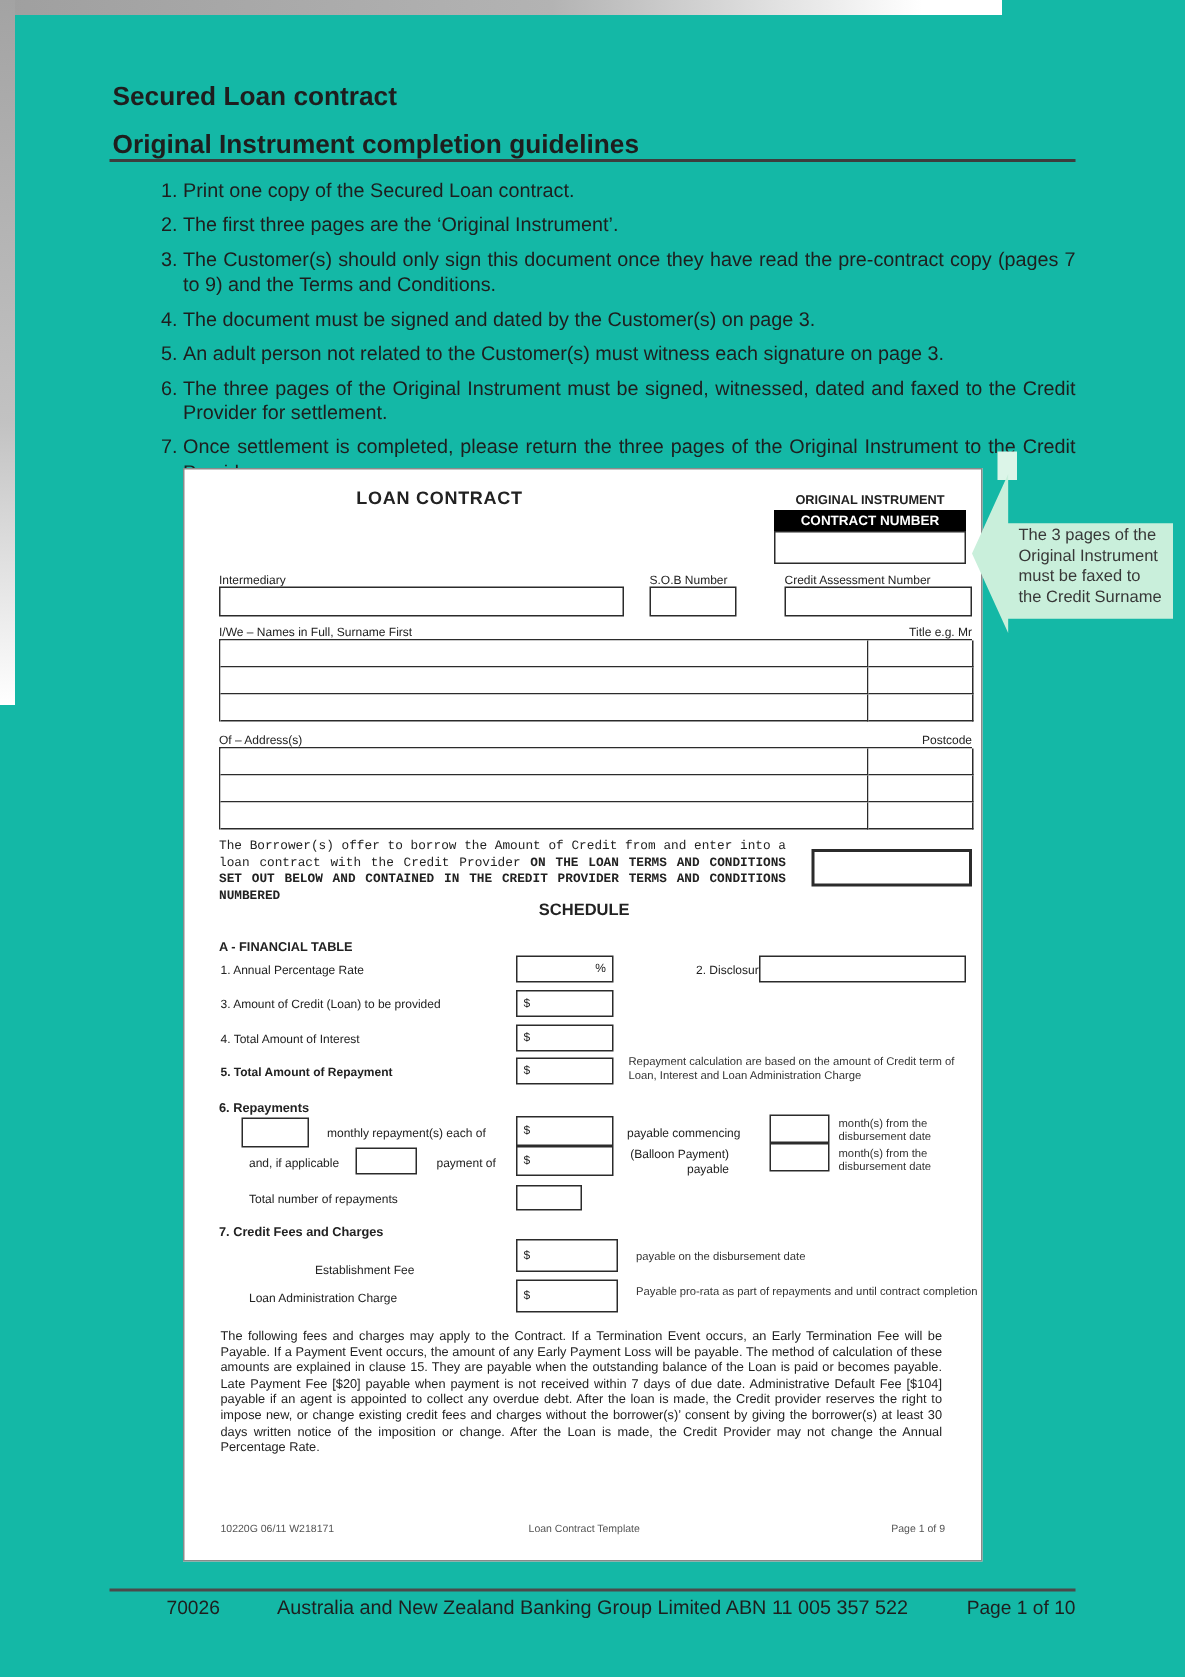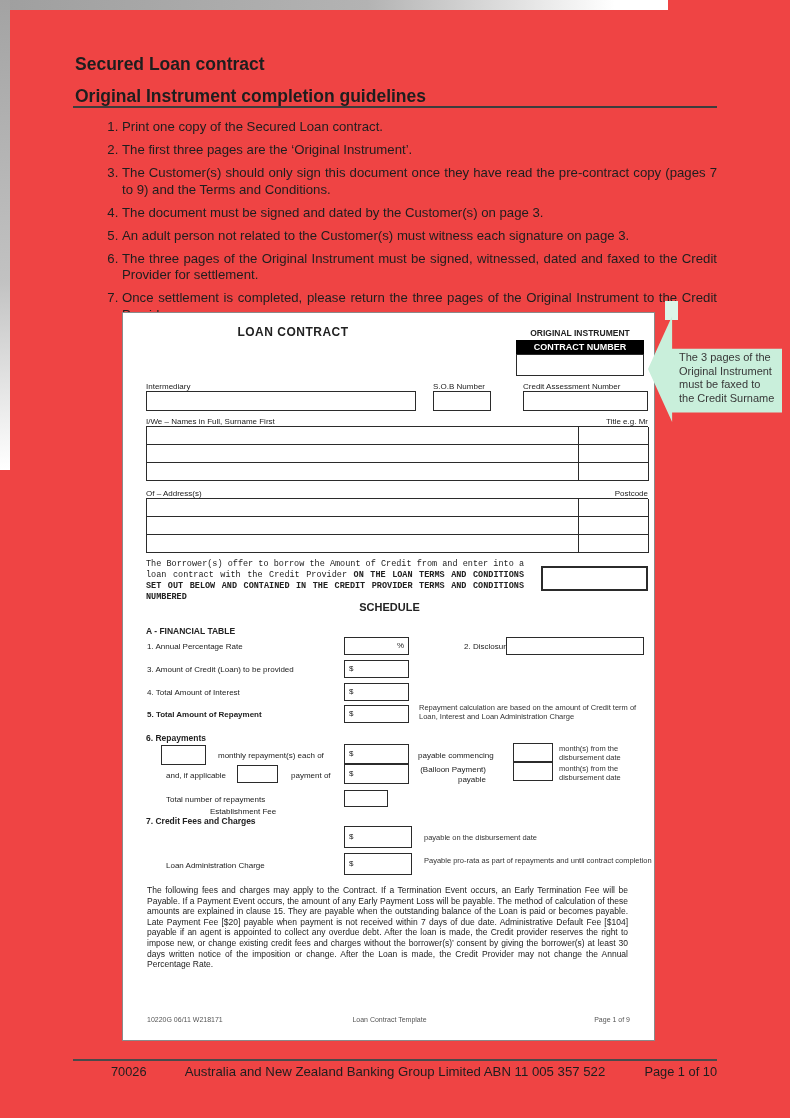--- a/index.html
+++ b/index.html
@@ -1,18 +1,18 @@
 <!DOCTYPE html>
 <html><head>
 <meta charset="utf-8">
 <style>
   * { margin:0; padding:0; box-sizing:border-box; }
   html,body { background:#fff; }
   body { font-family:"Liberation Sans", sans-serif; color:#1e1e1e; }
-  .page { position:relative; width:790px; height:1118px; background:#ef4444; overflow:hidden; }
+  .page { position:relative; width:790px; height:1118px; background:#14b8a6; overflow:hidden; }
 
   
   .scan-top  { position:absolute; left:0; top:0; width:668px; height:10px;
                background:linear-gradient(to right,#9f9f9f 0%,#b3b3b3 55%,#ffffff 92%); }
   .scan-left { position:absolute; left:0; top:0; width:10px; height:470px;
                background:linear-gradient(to bottom,#a3a3a3 0%,#c2c2c2 60%,#ffffff 100%); }
 
   .h1 { position:absolute; left:75px; top:54px; font-size:17.5px; font-weight:bold; }
   .h2 { position:absolute; left:75px; top:86px; font-size:17.5px; font-weight:bold; }
   .rule1 { position:absolute; left:73px; top:106px; width:644px; height:2px; background:#3d3d3d; }
@@ -146,21 +146,21 @@
     <div class="box" style="left:221px;top:451px;width:65px;height:20px;line-height:18px;padding-left:4px;font-size:8px;">$</div>
     <div class="abs" style="left:278px;top:452px;width:85px;font-size:8px;line-height:9.5px;text-align:right;">(Balloon Payment) payable</div>
     <div class="box" style="left:390px;top:449px;width:40px;height:19px;"></div>
     <div class="note7" style="left:436px;top:451px;width:80px;">month(s) from the disbursement date</div>
 
     <div class="lbl" style="left:43px;top:482px;">Total number of repayments</div>
     <div class="box" style="left:221px;top:477px;width:44px;height:17px;"></div>
 
     <div class="abs bold" style="left:23px;top:503px;font-size:8.5px;">7. Credit Fees and Charges</div>
 
-    <div class="lbl" style="left:43px;top:494px;padding-left:44px;">Establishment Fee</div>
+    <div class="lbl" style="left:43px;top:529px;padding-left:44px;">Establishment Fee</div>
     <div class="box" style="left:221px;top:513px;width:68px;height:22px;line-height:20px;padding-left:4px;font-size:8px;">$</div>
     <div class="note7" style="left:301px;top:520px;width:230px;">payable on the disbursement date</div>
 
     <div class="lbl" style="left:43px;top:548px;">Loan Administration Charge</div>
     <div class="box" style="left:221px;top:540px;width:68px;height:22px;line-height:20px;padding-left:4px;font-size:8px;">$</div>
     <div class="note7" style="left:301px;top:543px;width:230px;">Payable pro-rata as part of repayments and until contract completion</div>
 
     <div class="abs" style="left:24px;top:572px;width:481px;font-size:8.5px;line-height:10.6px;text-align:justify;">The following fees and charges may apply to the Contract.  If a Termination Event occurs, an Early Termination Fee will be Payable.  If a Payment Event occurs, the amount of any Early Payment Loss will be payable.  The method of calculation of these amounts are explained in clause 15.  They are payable when the outstanding balance of the Loan is paid or becomes payable.  Late Payment Fee [$20] payable when payment is not received within 7 days of due date.  Administrative Default Fee [$104] payable if an agent is appointed to collect any overdue debt.  After the loan is made, the Credit provider reserves the right to impose new, or change existing credit fees and charges without the borrower(s)’ consent by giving the borrower(s) at least 30 days written notice of the imposition or change.  After the Loan is made, the Credit Provider may not change the Annual Percentage Rate.</div>
 
     <div class="ffoot" style="left:24px;">10220G 06/11  W218171</div>

